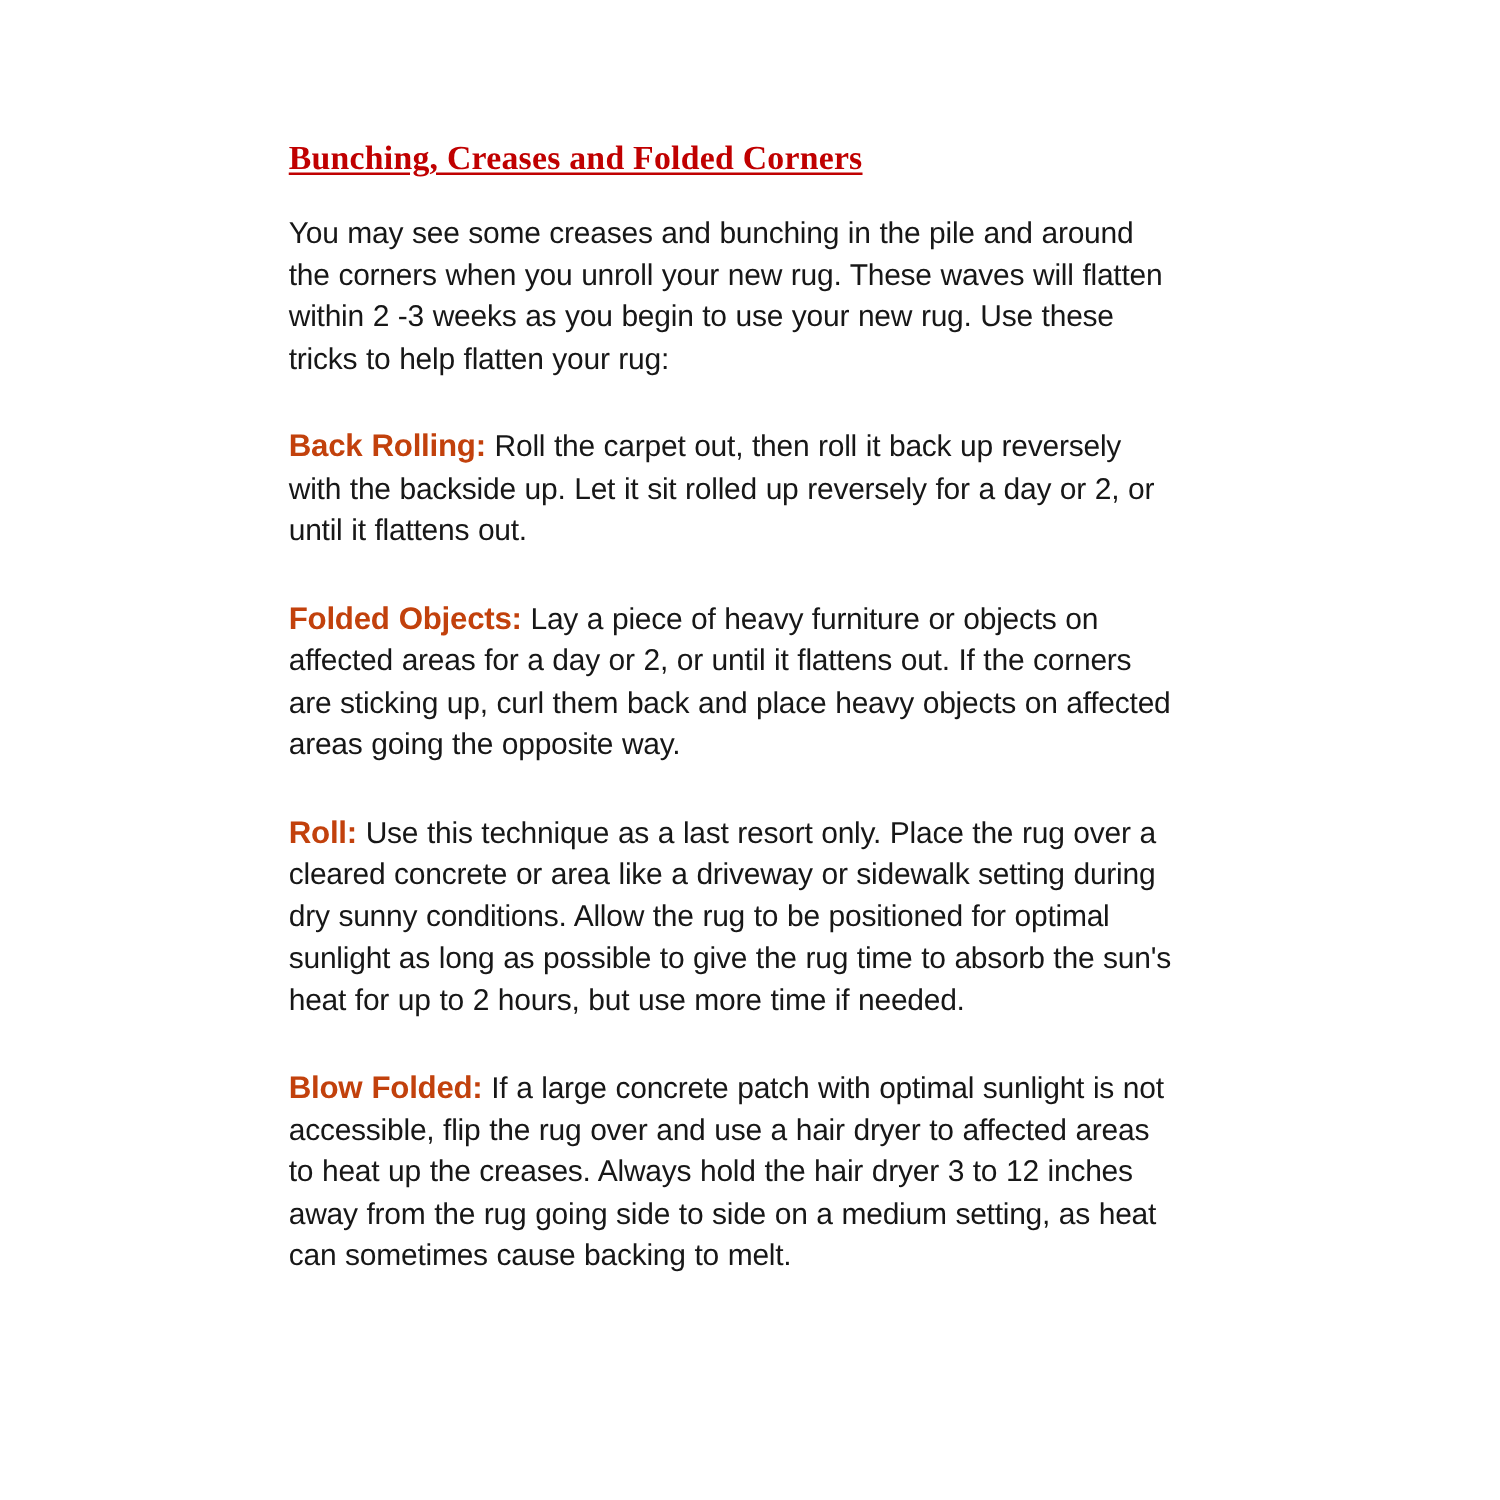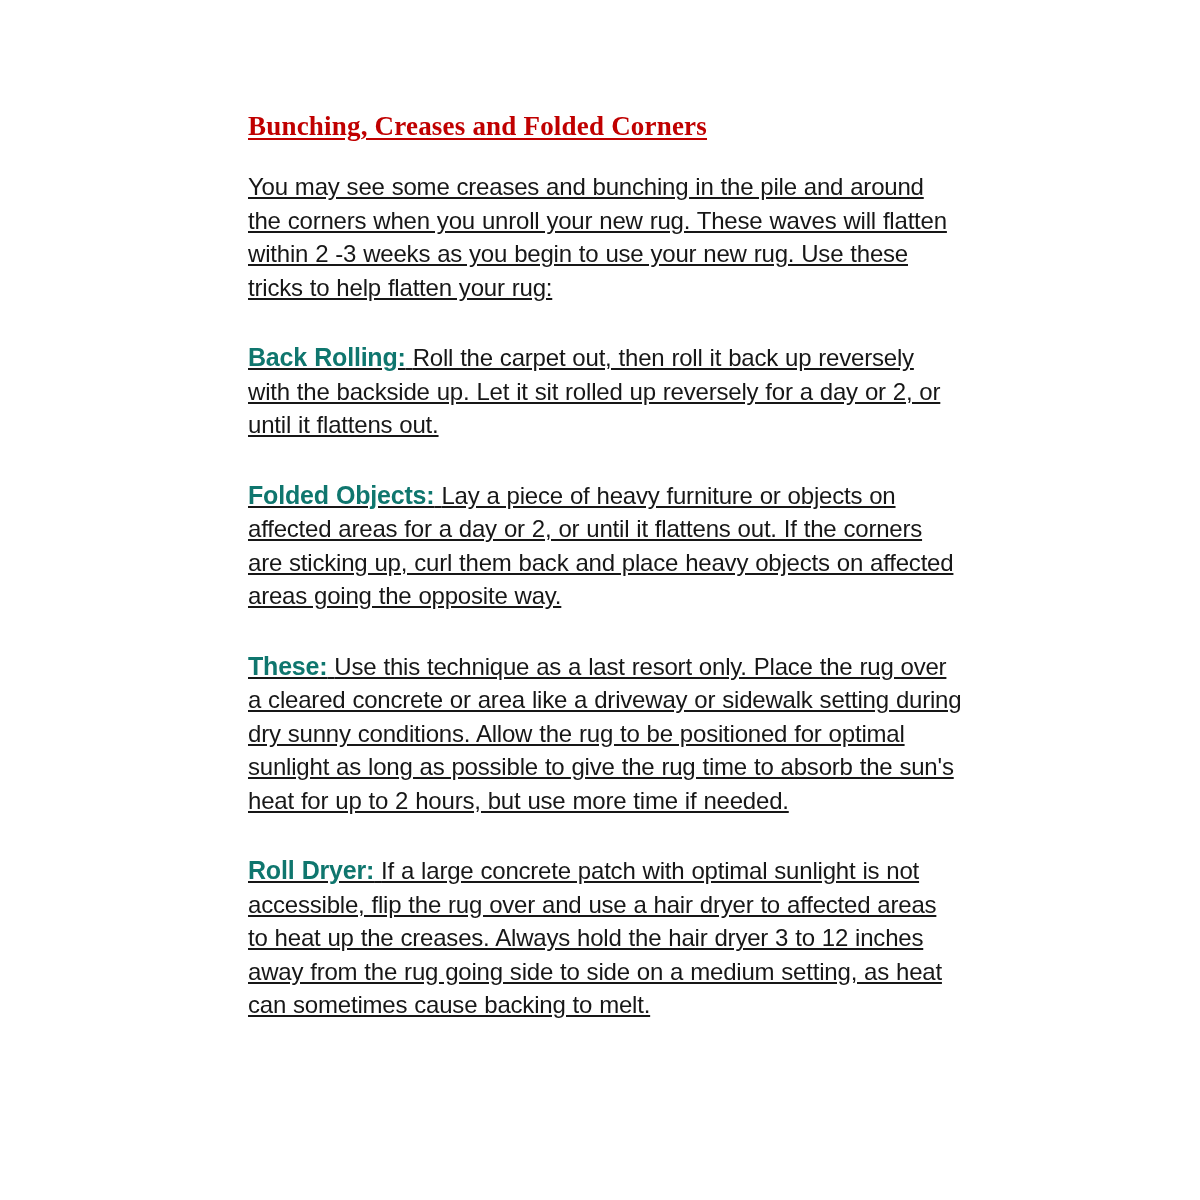--- a/index.html
+++ b/index.html
@@ -9,21 +9,21 @@
   }
   body {
     width: 1200px;
     height: 1200px;
     position: relative;
     font-family: "Liberation Sans", sans-serif;
     overflow: hidden;
   }
   .page {
     position: absolute;
-    left: 248px;
+    left: 231px;
     top: 110px;
     width: 714px;
   }
   .doc-heading {
     font-family: "Liberation Serif", serif;
     font-size: 27px;
     font-weight: bold;
     color: #c00000;
     text-decoration: underline;
     text-underline-offset: 3px;
@@ -31,38 +31,37 @@
     line-height: 1.2;
     letter-spacing: 0.2px;
   }
   .para {
     font-size: 24px;
     line-height: 33.5px;
     color: #171717;
     margin: 12px 0 37px 0;
     letter-spacing: -0.2px;
     word-spacing: 0.5px;
-    text-decoration: underline;
   }
   .tip-label {
     font-weight: 700;
     font-size: 25px;
-    color: #0f766e;
+    color: #c2410c;
   }
 </style>
 </head>
 <body>
 
 <div class="page">
 
   <h1 class="doc-heading">Bunching, Creases and Folded Corners</h1>
 
   <p class="para">You may see some creases and bunching in the pile and around the corners when you unroll your new rug. These waves will flatten within 2 -3 weeks as you begin to use your new rug. Use these tricks to help flatten your rug:</p>
 
   <p class="para"><span class="tip-label">Back Rolling:</span> <span>Roll the carpet out, then roll it back up reversely with the backside up. Let it sit rolled up reversely for a day or 2, or until it flattens out.</span></p>
 
   <p class="para"><span class="tip-label">Folded Objects:</span> <span>Lay a piece of heavy furniture or objects on affected areas for a day or 2, or until it flattens out. If the corners are sticking up, curl them back and place heavy objects on affected areas going the opposite way.</span></p>
 
-  <p class="para"><span class="tip-label">These:</span> <span>Use this technique as a last resort only. Place the rug over a cleared concrete or area like a driveway or sidewalk setting during dry sunny conditions. Allow the rug to be positioned for optimal sunlight as long as possible to give the rug time to absorb the sun's heat for up to 2 hours, but use more time if needed.</span></p>
+  <p class="para"><span class="tip-label">Roll:</span> <span>Use this technique as a last resort only. Place the rug over a cleared concrete or area like a driveway or sidewalk setting during dry sunny conditions. Allow the rug to be positioned for optimal sunlight as long as possible to give the rug time to absorb the sun's heat for up to 2 hours, but use more time if needed.</span></p>
 
-  <p class="para"><span class="tip-label">Roll Dryer:</span> <span>If a large concrete patch with optimal sunlight is not accessible, flip the rug over and use a hair dryer to affected areas to heat up the creases. Always hold the hair dryer 3 to 12 inches away from the rug going side to side on a medium setting, as heat can sometimes cause backing to melt.</span></p>
+  <p class="para"><span class="tip-label">Blow Folded:</span> <span>If a large concrete patch with optimal sunlight is not accessible, flip the rug over and use a hair dryer to affected areas to heat up the creases. Always hold the hair dryer 3 to 12 inches away from the rug going side to side on a medium setting, as heat can sometimes cause backing to melt.</span></p>
 
 </div>
 
 </body></html>

